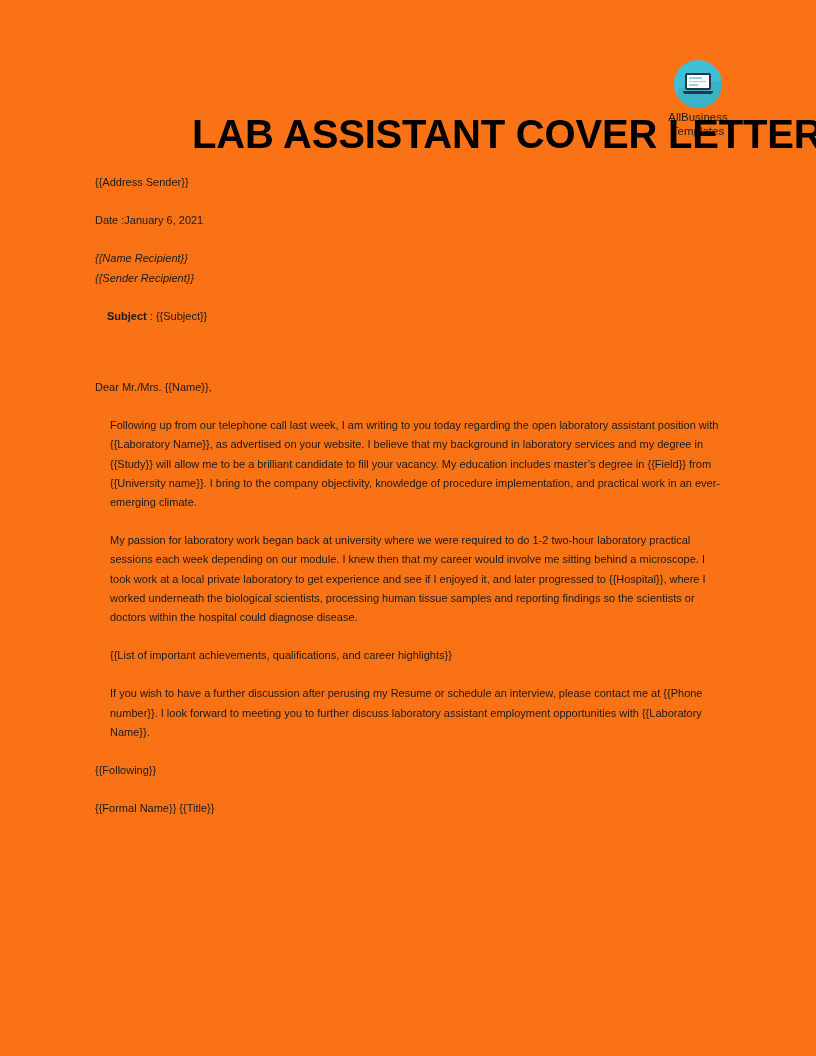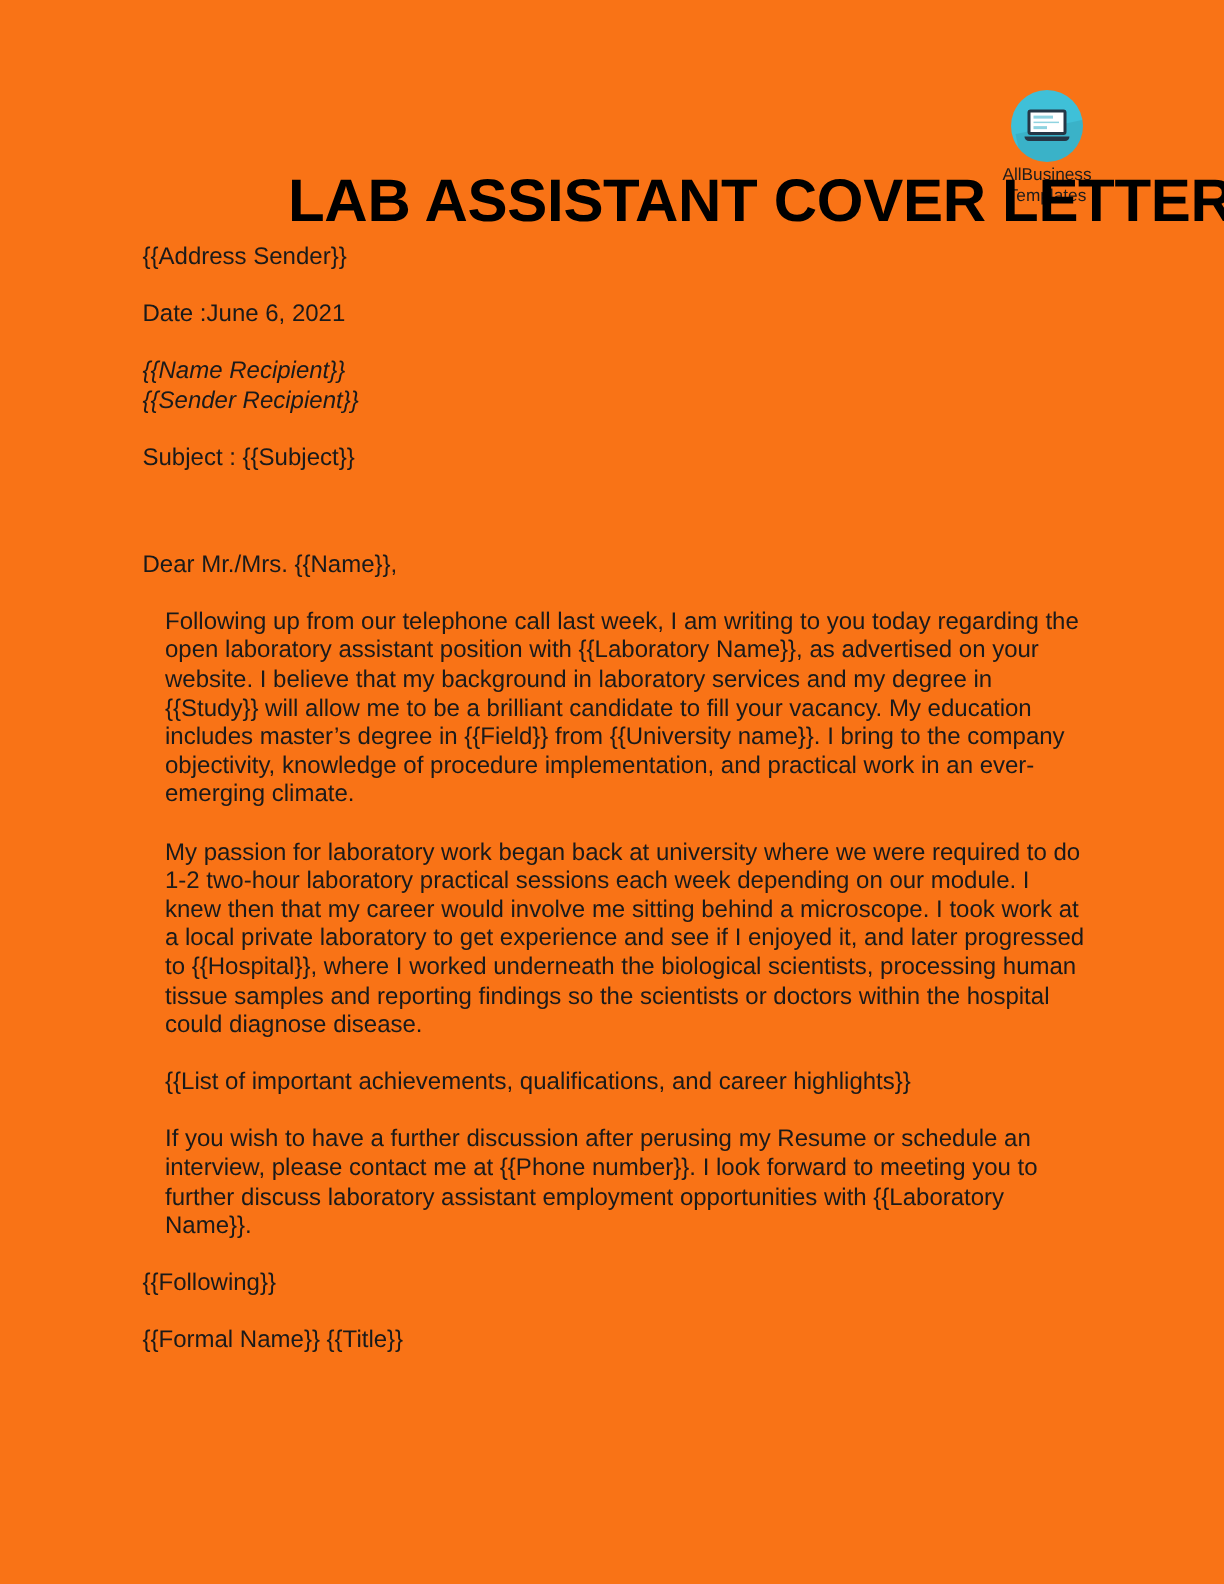--- a/index.html
+++ b/index.html
@@ -97,31 +97,31 @@
     font-weight: bold;
     letter-spacing: -0.2px;
     color: #000000;
     white-space: nowrap;
   }
 
   
   .body-area {
     position: absolute;
     left: 95px;
-    top: 162px;
+    top: 173px;
     width: 628px;
-    font-size: 16px;
+    font-size: 11px;
     line-height: 19.2px;
     color: #1a1a1a;
   }
   .blk { margin: 0 0 19px 0; }
   .blk.tight { margin-bottom: 0; }
   .line { display: block; font-style: italic; }
   .gap-lg { height: 33px; }
-  .bold { font-weight: normal; }
+  .bold { font-weight: bold; margin-left: 12px; }
   p.para {
     margin: 0 0 19px 15px;
     text-align: left;
   }
 </style>
 </head>
 <body>
 
 <div class="page">
 
@@ -142,21 +142,21 @@
       <div>Templates</div>
     </div>
   </div>
 
   <div class="doc-title">LAB ASSISTANT COVER LETTER</div>
 
   <div class="body-area">
 
     <div class="blk">{{Address Sender}}</div>
 
-    <div class="blk">Date :June 6, 2021</div>
+    <div class="blk">Date :January 6, 2021</div>
 
     <div class="blk">
       <span class="line">{{Name Recipient}}</span>
       <span class="line">{{Sender Recipient}}</span>
     </div>
 
     <div class="blk">
       <span class="bold">Subject</span><span> : {{Subject}}</span>
     </div>
 

